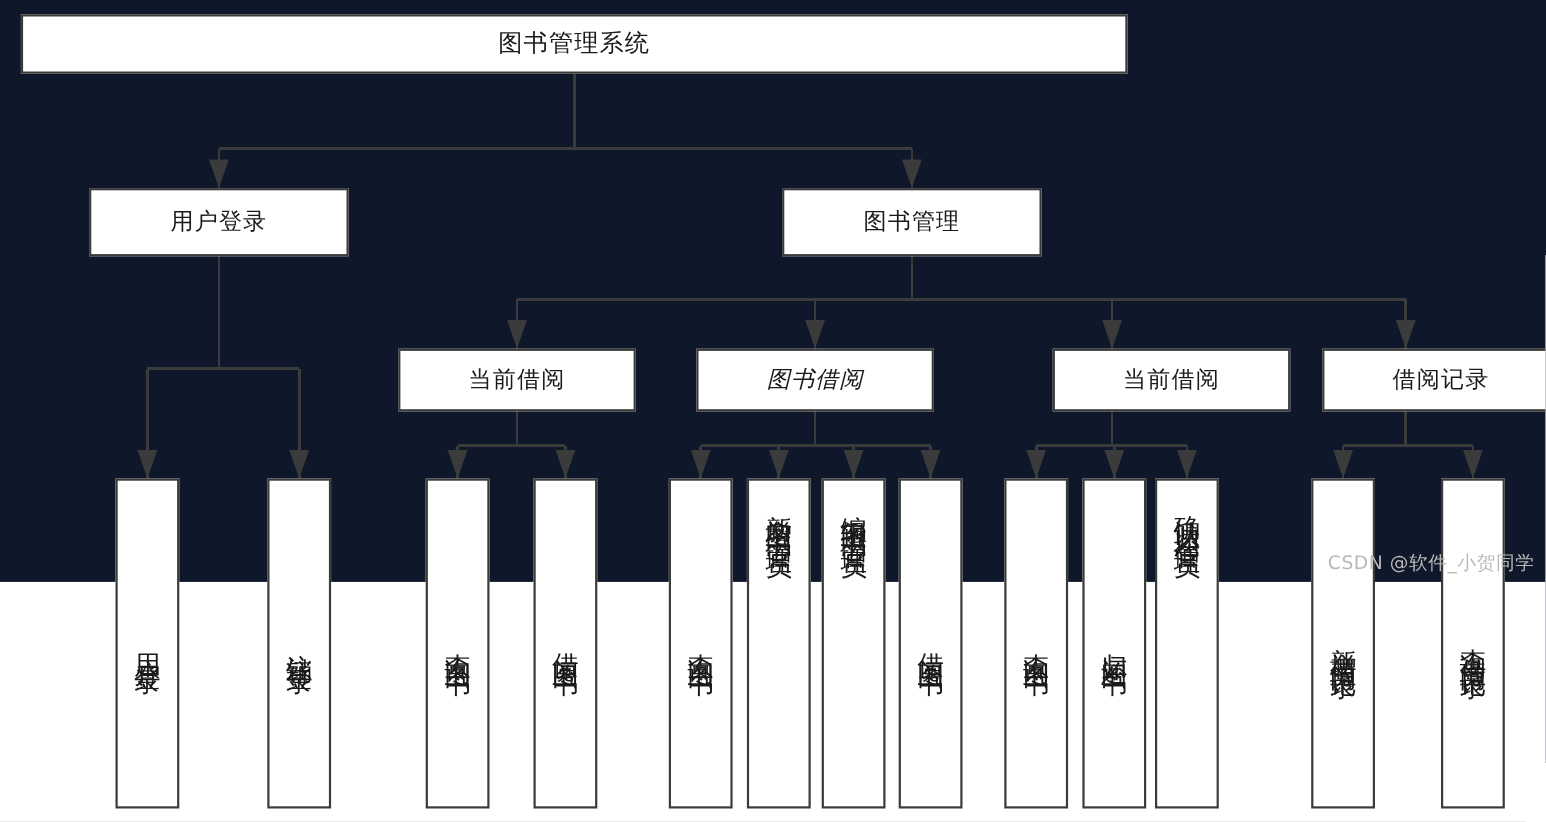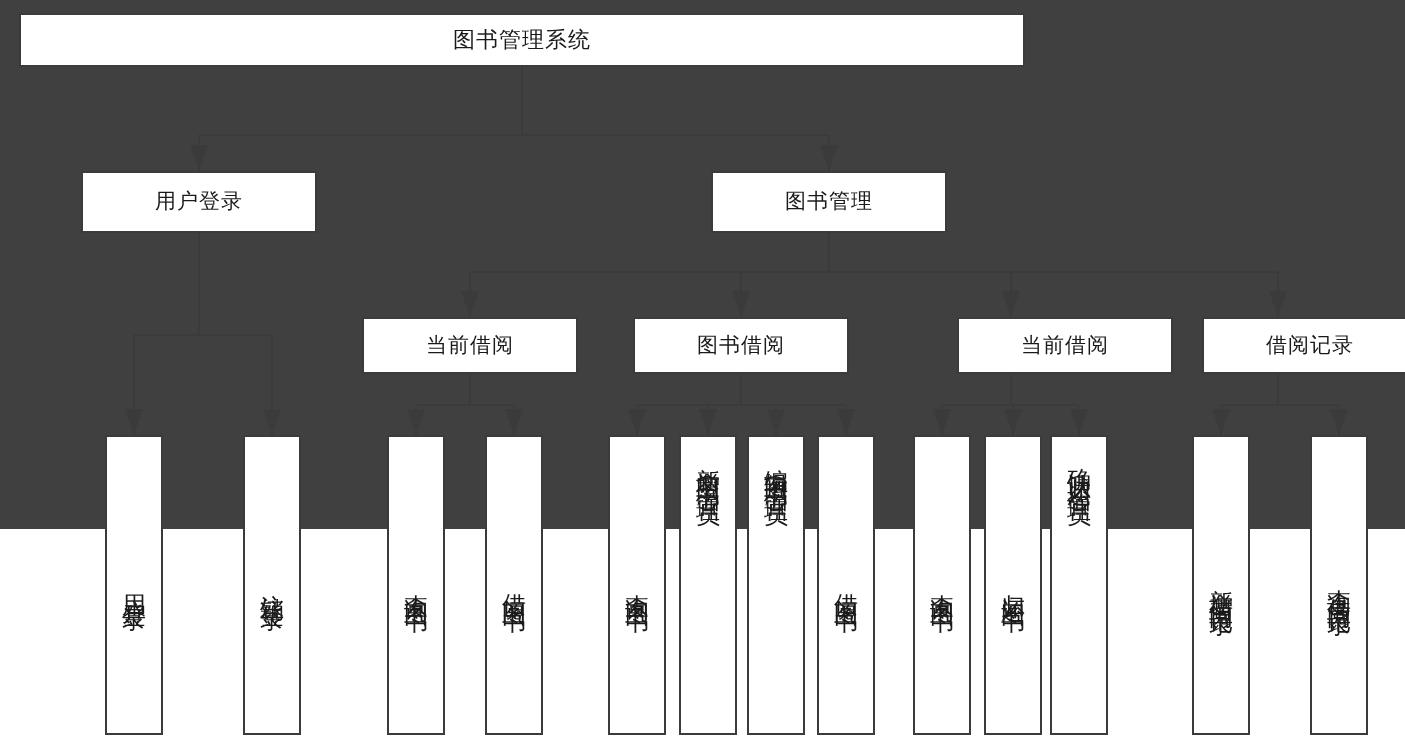--- a/index.html
+++ b/index.html
@@ -2,21 +2,21 @@
 <html><head>
 <meta charset="utf-8">
 <title>图书管理系统 功能结构图</title>
 <style>
   html,body{margin:0;padding:0;background:#ffffff;}
   body{
     width:1405px;height:747px;
     font-family:"DejaVu Sans","Liberation Sans",sans-serif;
     overflow:hidden;position:relative;
   }
-  #diagram-root{position:relative;width:1405px;height:529px;background:#404040;}
+  #diagram-root{position:relative;width:1405px;height:529px;background:#0f172a;}
   svg#edges{position:absolute;left:0;top:0;width:1405px;height:747px;}
   .node{
     position:absolute;box-sizing:border-box;
     background:#ffffff;border:2px solid #3b3b3b;
     display:flex;align-items:center;justify-content:center;
     color:#1a1a1a;
   }
   .node .node-label{
     display:block;text-align:center;line-height:1.12;
     white-space:pre-wrap;word-break:break-all;
@@ -102,21 +102,21 @@
       </div>
       <div class="node horizontal" style="left: 81px; top: 171px; width: 236px; height: 62px; border-color: rgb(59, 59, 59); background: rgb(255, 255, 255);">
         <span class="node-label">用户登录</span>
       </div>
       <div class="node horizontal" style="left: 711px; top: 171px; width: 236px; height: 62px; border-color: rgb(59, 59, 59); background: rgb(255, 255, 255); align-items: center;">
         <span class="node-label">图书管理</span>
       </div>
       <div class="node horizontal" style="left: 362px; top: 317px; width: 216px; height: 57px; border-color: rgb(59, 59, 59); background: rgb(255, 255, 255);">
         <span class="node-label">当前借阅</span>
       </div>
-      <div class="node horizontal" style="left: 633px; top: 317px; width: 216px; height: 57px; border-color: rgb(59, 59, 59); background: rgb(255, 255, 255);">
+      <div class="node horizontal" style="left: 633px; top: 317px; width: 216px; height: 57px; border-color: rgb(59, 59, 59); background: rgb(255, 255, 255); font-style: italic;">
         <span class="node-label">图书借阅</span>
       </div>
       <div class="node horizontal" style="left: 957px; top: 317px; width: 216px; height: 57px; border-color: rgb(59, 59, 59); background: rgb(255, 255, 255);">
         <span class="node-label">当前借阅</span>
       </div>
       <div class="node horizontal" style="left: 1170px; top: 317px; width: 216px; height: 57px; border-color: rgb(59, 59, 59); background: rgb(255, 255, 255); margin-left: 32px;">
         <span class="node-label">借阅记录</span>
       </div>
       <div class="node vertical centered" style="left: 105px; top: 435px; width: 58px; height: 300px; border-color: rgb(59, 59, 59); background: rgb(255, 255, 255);">
         <span class="node-label">用户登录</span>
@@ -151,13 +151,14 @@
       <div class="node vertical" style="left: 1050px; top: 435px; width: 58px; height: 300px; border-color: rgb(59, 59, 59); background: rgb(255, 255, 255);">
         <span class="node-label">确认归还（管理员）</span>
       </div>
       <div class="node vertical centered" style="left: 1192px; top: 435px; width: 58px; height: 300px; border-color: rgb(59, 59, 59); background: rgb(255, 255, 255);">
         <span class="node-label">新增借阅记录</span>
       </div>
       <div class="node vertical centered" style="left: 1310px; top: 435px; width: 58px; height: 300px; border-color: rgb(59, 59, 59); background: rgb(255, 255, 255);">
         <span class="node-label">查询借阅记录</span>
       </div>
     </div>
+  <div id="watermark">CSDN @软件_小贺同学</div>
 </div>
 
 </body></html>

